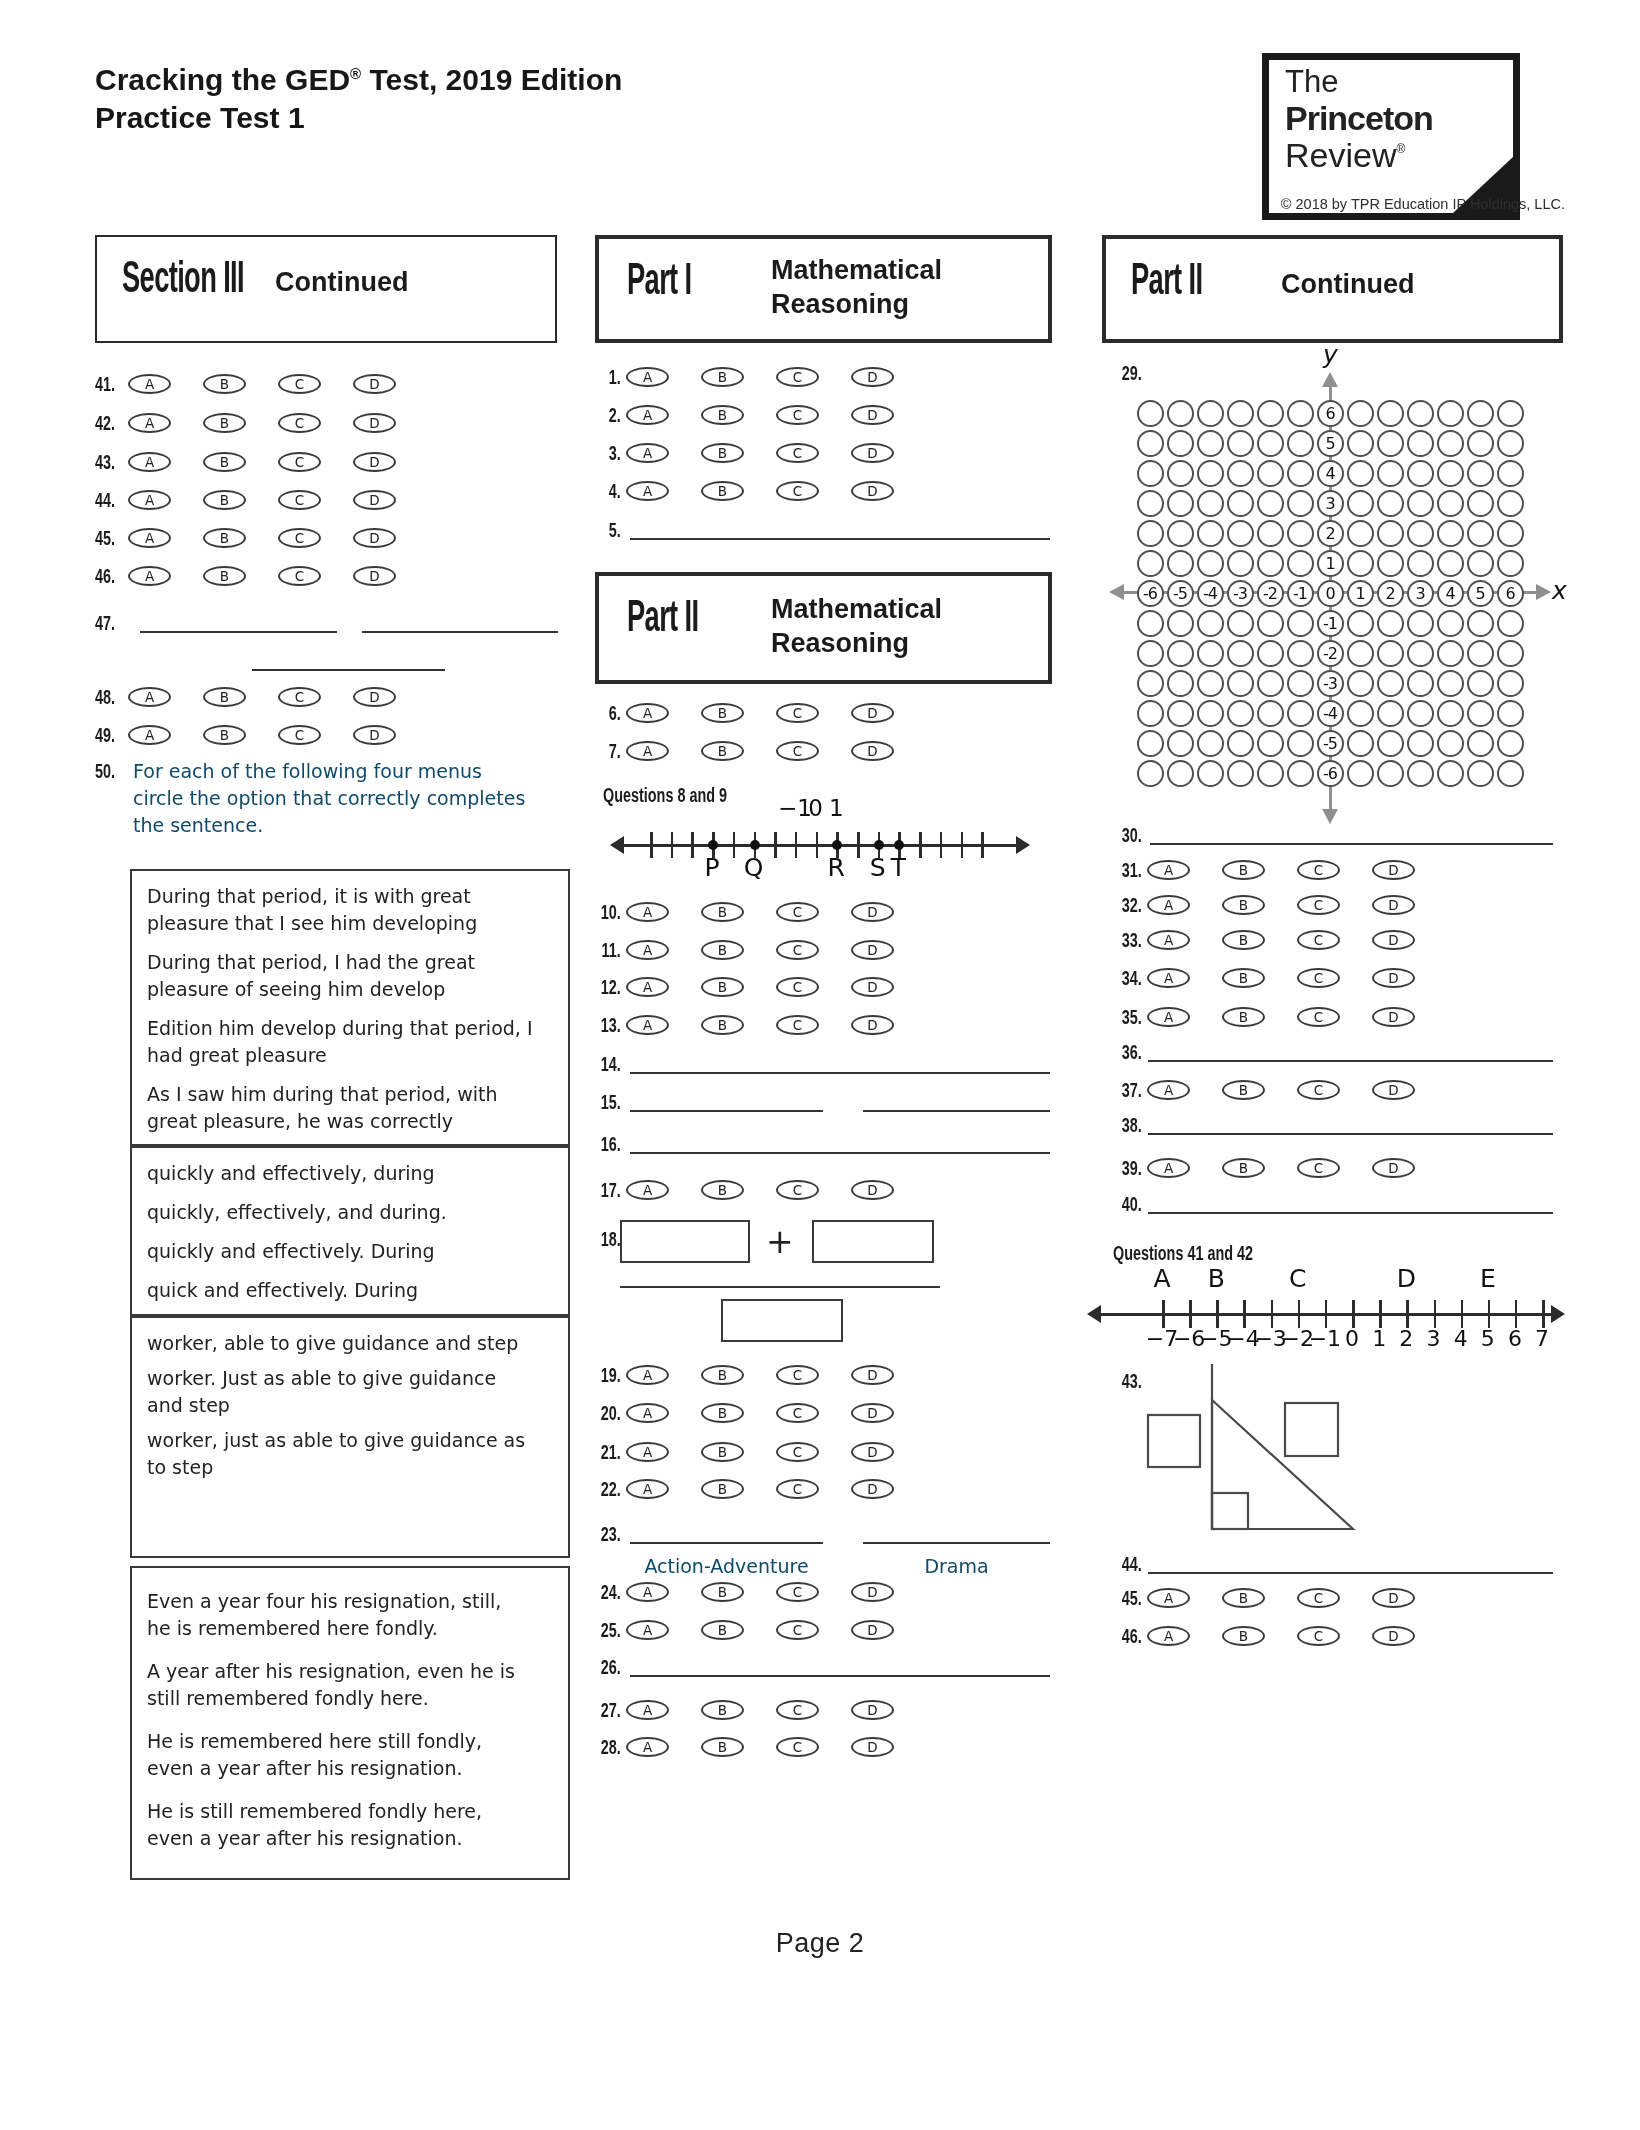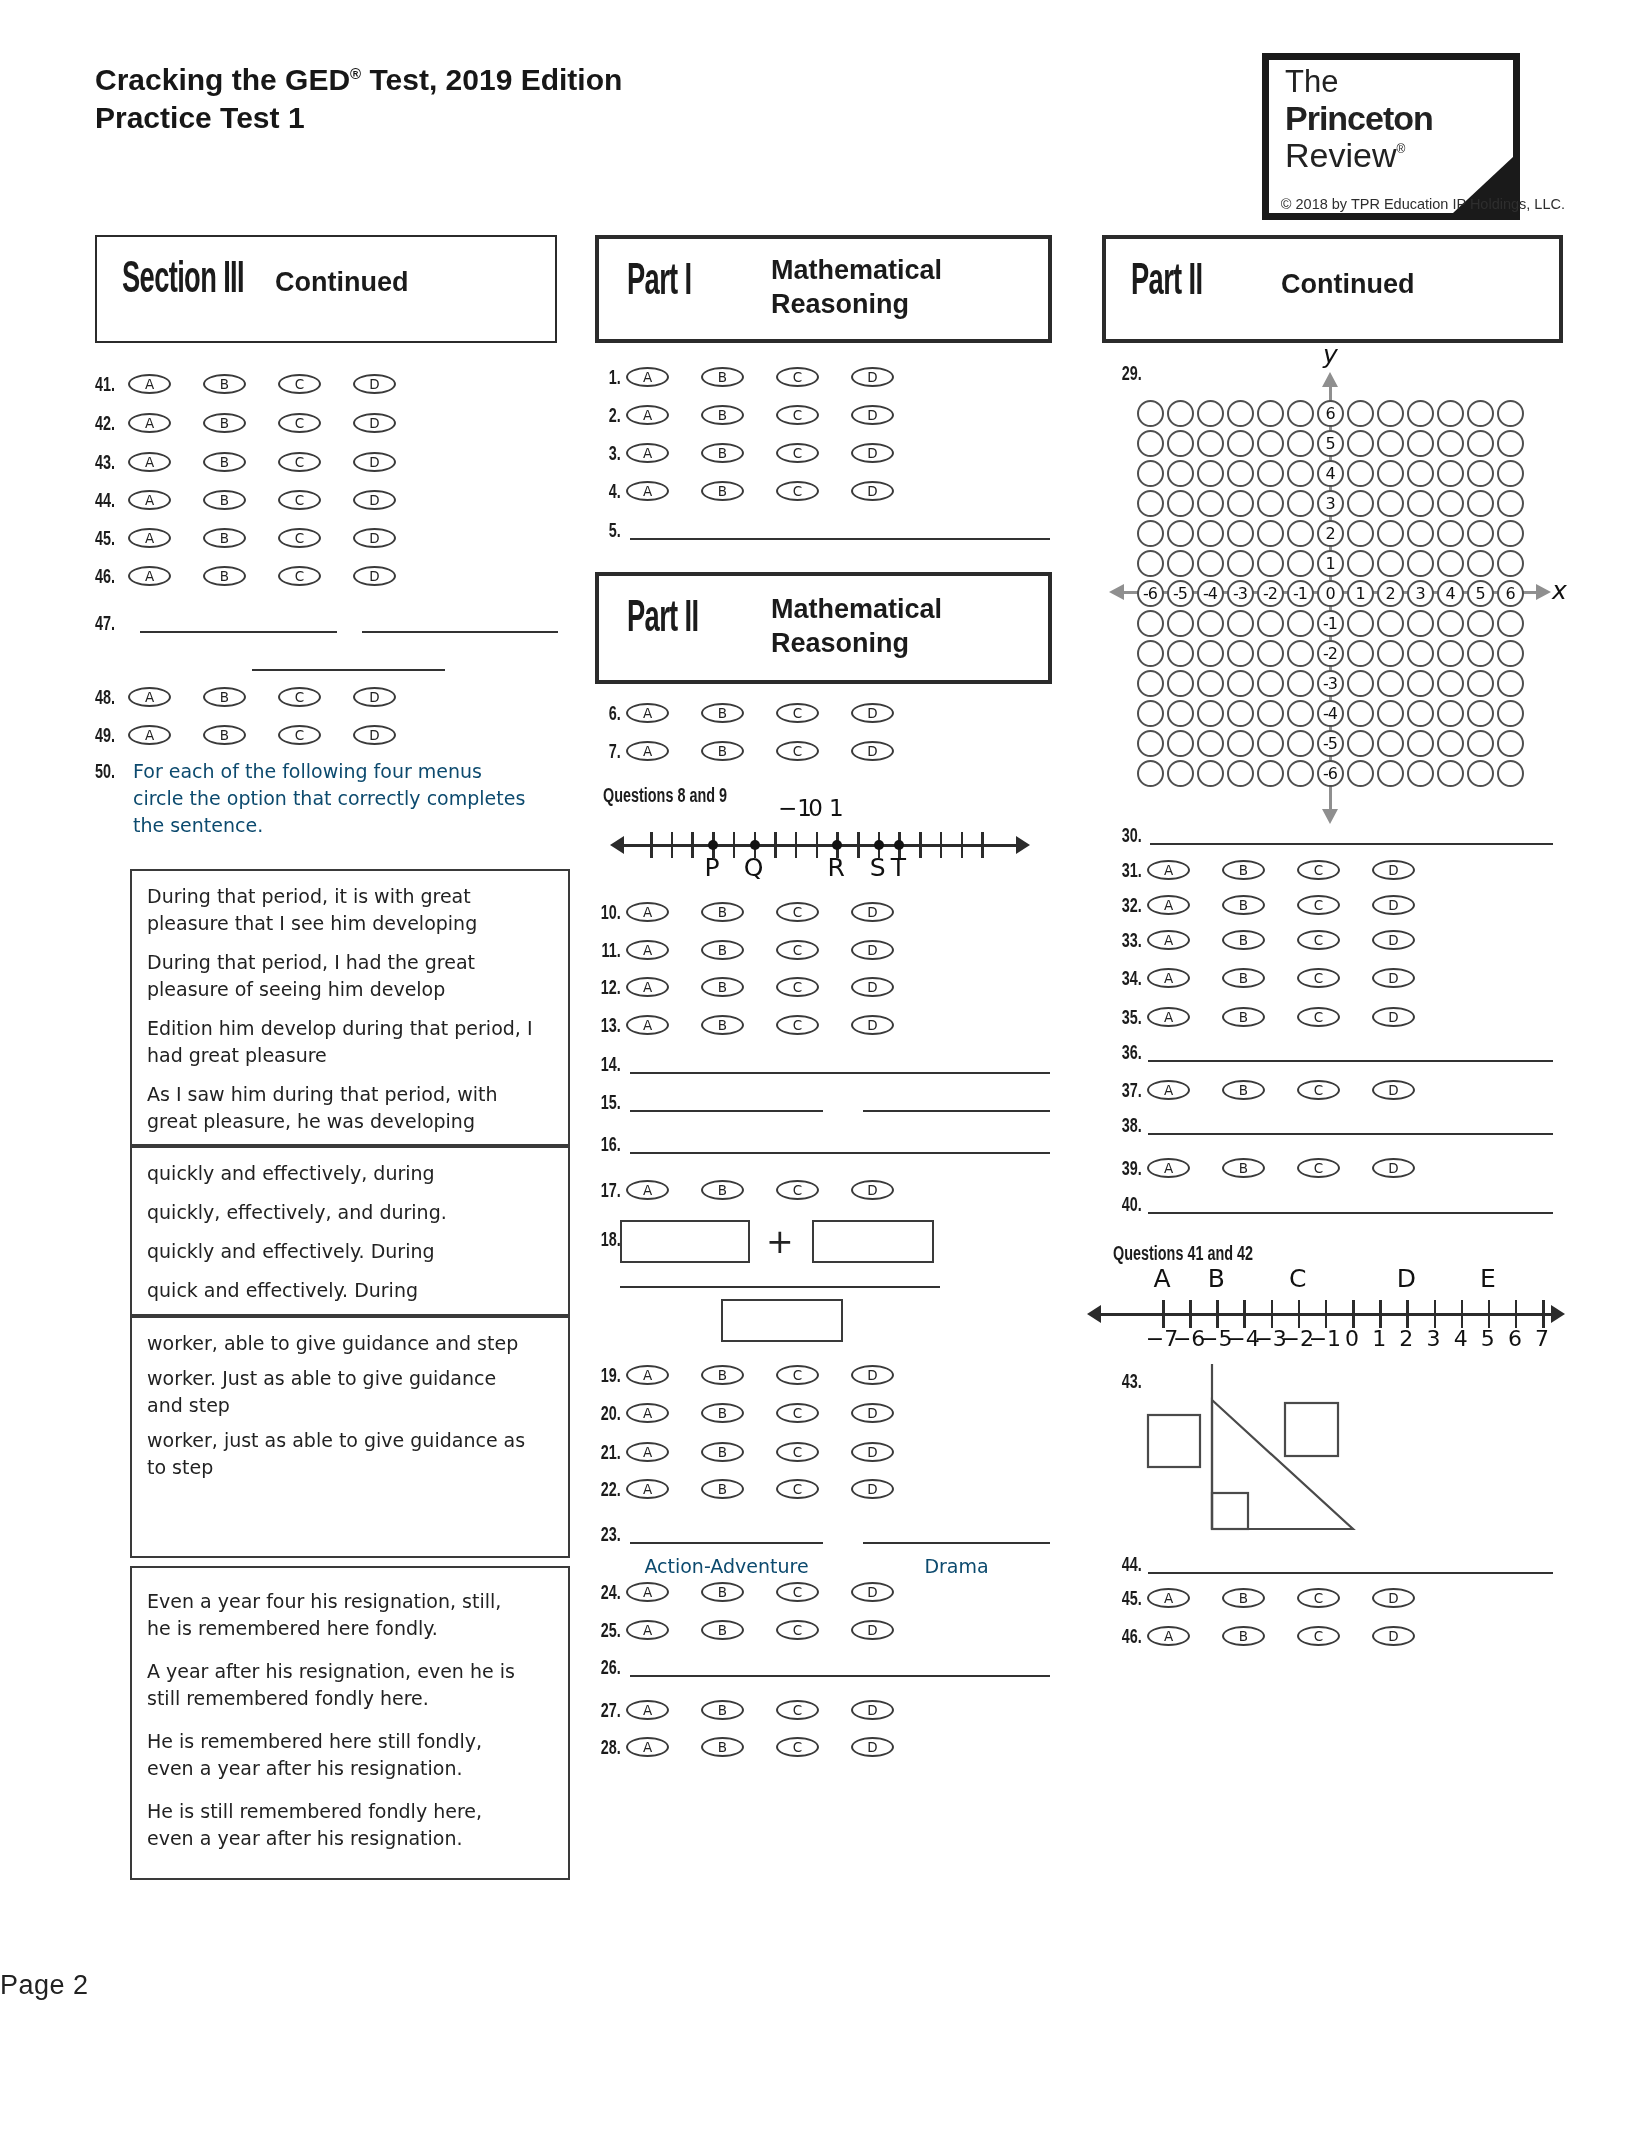--- a/index.html
+++ b/index.html
@@ -62,21 +62,21 @@
       font-size:16px;color:#111;letter-spacing:-1px;}
   .axis{position:absolute;background:#8f8f8f;z-index:1;}
   .arrow{position:absolute;width:0;height:0;z-index:1;}
   .axlabel{position:absolute;font-family:"DejaVu Sans",sans-serif;font-style:italic;font-size:25px;color:#111;z-index:3;}
   
   .nl{position:absolute;}
   .nl .nline{position:absolute;background:#2b2b2b;height:2.5px;}
   .nl .tick{position:absolute;width:2.5px;background:#2b2b2b;}
   .nl .dot{position:absolute;width:10px;height:10px;border-radius:50%;background:#111;}
   .nl .lab{position:absolute;font-family:"DejaVu Sans",sans-serif;color:#111;transform:translateX(-50%);white-space:nowrap;}
-  .footer{position:absolute;left:0;top:1970px;width:100%;text-align:left;font-size:27px;color:#222;letter-spacing:.5px;}
+  .footer{position:absolute;left:0;top:1928px;width:100%;text-align:center;font-size:27px;color:#222;letter-spacing:.5px;}
 </style>
 </head>
 <body>
 
 <div class="page">
 
   <div class="booktitle">
     <div><span>Cracking the GED</span><span class="reg">®</span><span> Test, 2019 Edition</span></div>
     <div>Practice Test 1</div>
   </div>
@@ -118,21 +118,21 @@
     <div class="opt">
         <div>During that period, I had the great</div>
         <div>pleasure of seeing him develop</div>
       </div>
     <div class="opt">
         <div>Edition him develop during that period, I</div>
         <div>had great pleasure</div>
       </div>
     <div class="opt">
         <div>As I saw him during that period, with</div>
-        <div>great pleasure, he was developing</div>
+        <div>great pleasure, he was correctly</div>
       </div>
   </div>
   <div class="menu m-b" style="left:130px;top:1146px;width:440px;height:170px;">
     <div class="opt">
         <div>quickly and effectively, during</div>
       </div>
     <div class="opt">
         <div>quickly, effectively, and during.</div>
       </div>
     <div class="opt">

